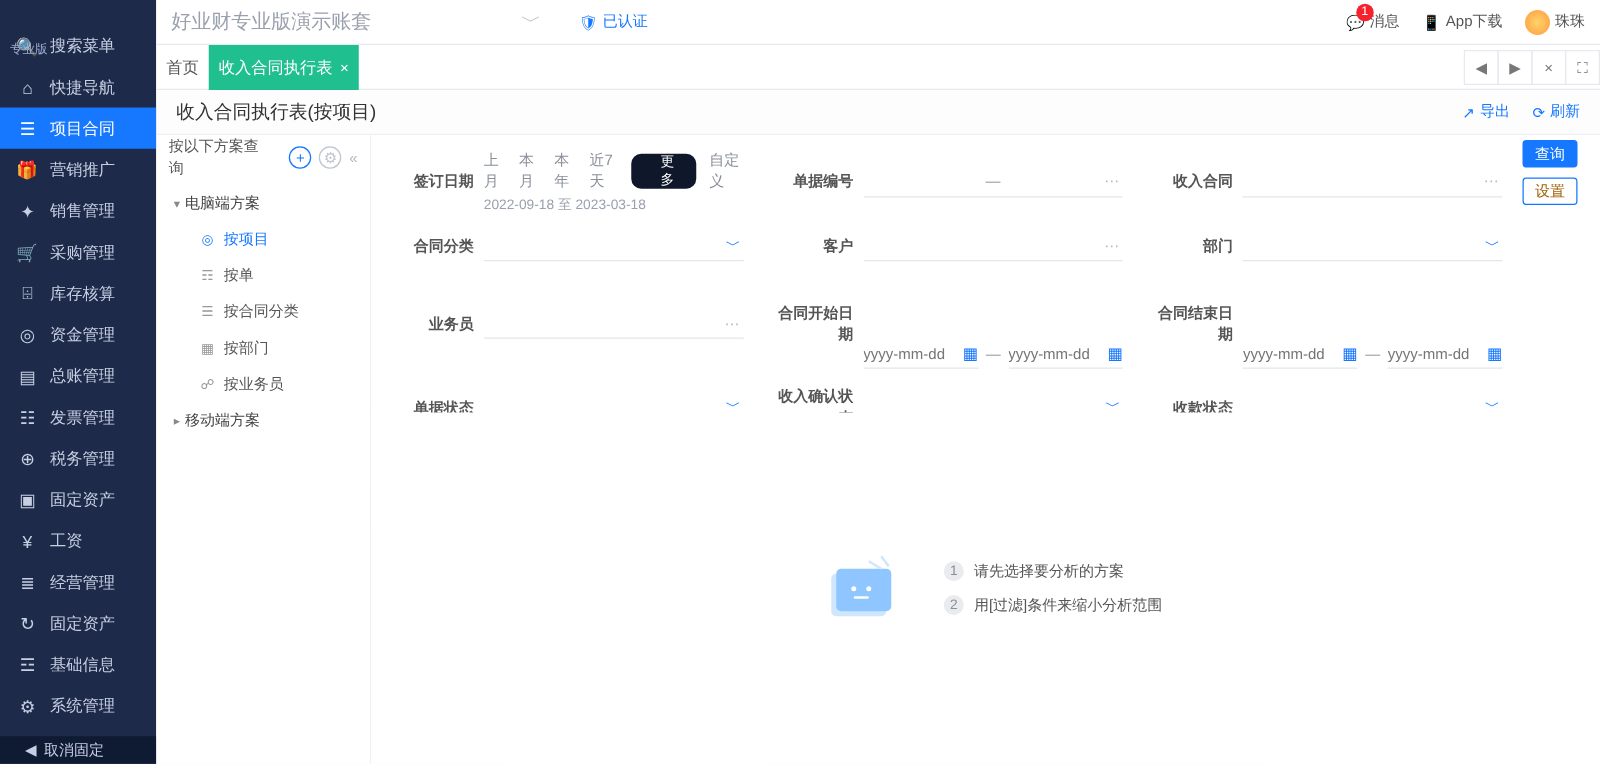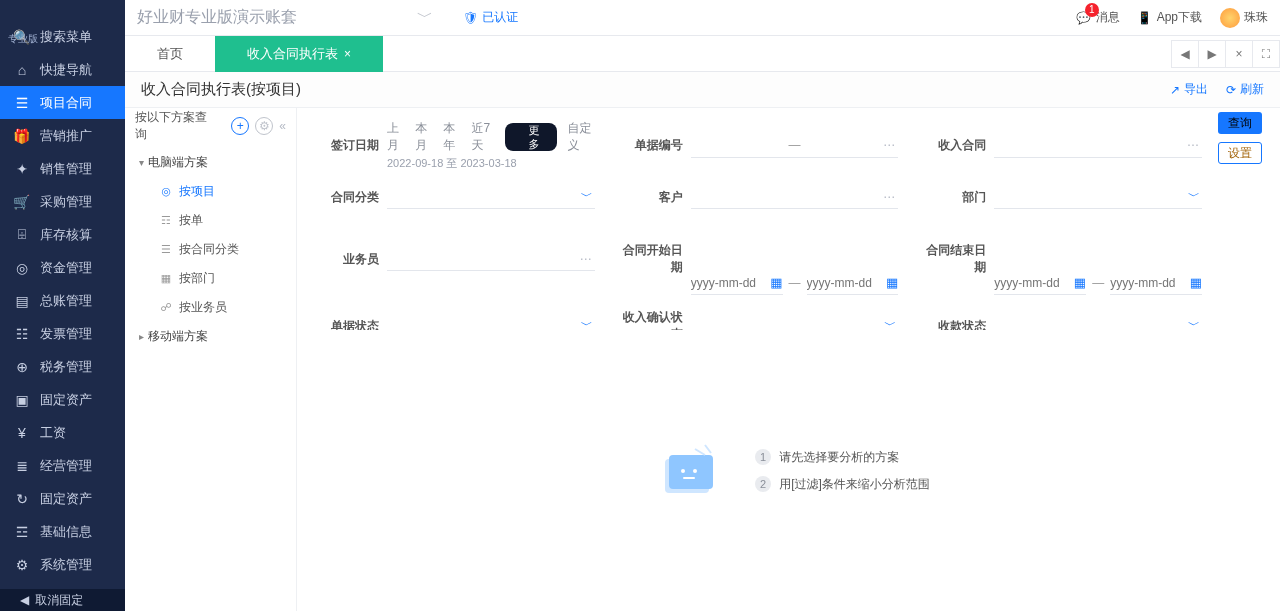--- a/index.html
+++ b/index.html
@@ -18,21 +18,21 @@
 .topbar{position:absolute;left:125px;top:0;right:0;height:36px;background:#fff;border-bottom:1px solid #e7e9ee;display:flex;align-items:center;padding:0 12px;}
 .account-sel{color:#9aa0ad;font-size:16px;display:flex;align-items:center;gap:120px;}
 .account-sel .chev{color:#c0c4cc;}
 .verified{margin-left:30px;color:#1677ff;display:flex;align-items:center;gap:4px;font-size:12px;}
 .topbar-right{margin-left:auto;display:flex;align-items:center;gap:18px;}
 .tb-item{display:flex;align-items:center;gap:4px;color:#555;cursor:pointer;position:relative;}
 .badge{position:absolute;top:-6px;left:8px;background:#f5222d;color:#fff;border-radius:8px;font-size:10px;min-width:14px;height:14px;line-height:14px;text-align:center;padding:0 3px;}
 .avatar{width:20px;height:20px;border-radius:50%;background:radial-gradient(circle,#ffd36b,#ff9a3c);}
 
 .tabsbar{position:absolute;left:125px;top:36px;right:0;height:36px;background:#fff;border-bottom:1px solid #e7e9ee;display:flex;align-items:center;}
-.tab{height:36px;display:flex;align-items:center;padding:0 32px;color:#555;cursor:pointer;font-size:13px;}
+.tab{height:36px;display:flex;align-items:center;padding:0 8px;color:#555;cursor:pointer;font-size:13px;}
 .tab.active{background:#1fbf8f;color:#fff;}
 .tab-close{margin-left:6px;font-size:12px;}
 .tab-actions{margin-left:auto;display:flex;align-items:center;}
 .tact{width:28px;height:28px;border:1px solid #e7e9ee;display:flex;align-items:center;justify-content:center;color:#777;cursor:pointer;margin-left:-1px;}
 
 .page-header{position:absolute;left:125px;top:72px;right:0;height:36px;background:#fdfdfd;border-bottom:1px solid #eef0f3;display:flex;align-items:center;padding:0 16px;}
 .page-title{font-size:15px;color:#333;}
 .page-header-right{margin-left:auto;display:flex;align-items:center;gap:18px;}
 .link{color:#1677ff;display:flex;align-items:center;gap:4px;cursor:pointer;}
 
@@ -65,21 +65,21 @@
 .dash{color:#999;}
 .sign-date-val{display:flex;flex-direction:column;gap:2px;}
 .sd-tags{display:flex;align-items:center;gap:10px;color:#8a8f99;font-size:12px;}
 .sd-tag{cursor:pointer;}
 .sd-more{background:#0f172a;color:#fff;border-radius:8px;padding:0 18px;font-size:11px;line-height:14px;text-align:right;}
 .sd-range{color:#9aa0ad;font-size:11px;}
 .collapse-bar{margin:14px -18px 0 -18px;background:#f7f8fa;height:24px;display:flex;align-items:center;justify-content:center;color:#8a8f99;gap:6px;cursor:pointer;font-size:12px;}
 
 .right-actions{position:absolute;right:18px;top:112px;display:flex;flex-direction:column;gap:8px;}
 .btn{width:44px;height:22px;border-radius:3px;display:flex;align-items:center;justify-content:center;font-size:12px;cursor:pointer;}
-.btn-primary{background:#1677ff;color:#000000;}
+.btn-primary{background:#1677ff;color:#ffffff;}
 .btn-outline{border:1px solid #1677ff;color:#a16207;background:#fff;}
 
 .empty{position:absolute;left:297px;right:0;top:330px;bottom:0;background:#fff;display:flex;align-items:center;justify-content:center;}
 .empty-inner{display:flex;align-items:center;gap:28px;}
 .empty-img{width:80px;height:80px;display:flex;align-items:center;justify-content:center;}
 .empty-steps{display:flex;flex-direction:column;gap:10px;}
 .step{display:flex;align-items:center;gap:8px;color:#555;font-size:12px;}
 .step-num{width:16px;height:16px;border-radius:50%;background:#e9ebef;color:#8a8f99;display:flex;align-items:center;justify-content:center;font-size:11px;}
 </style>
 </head>

